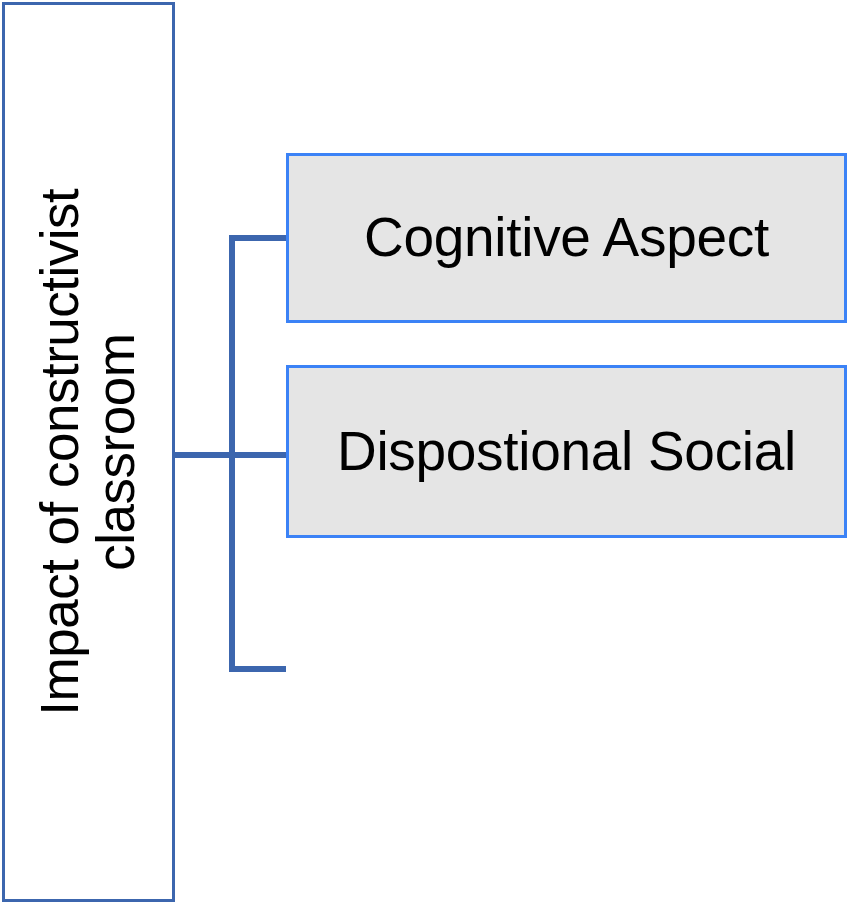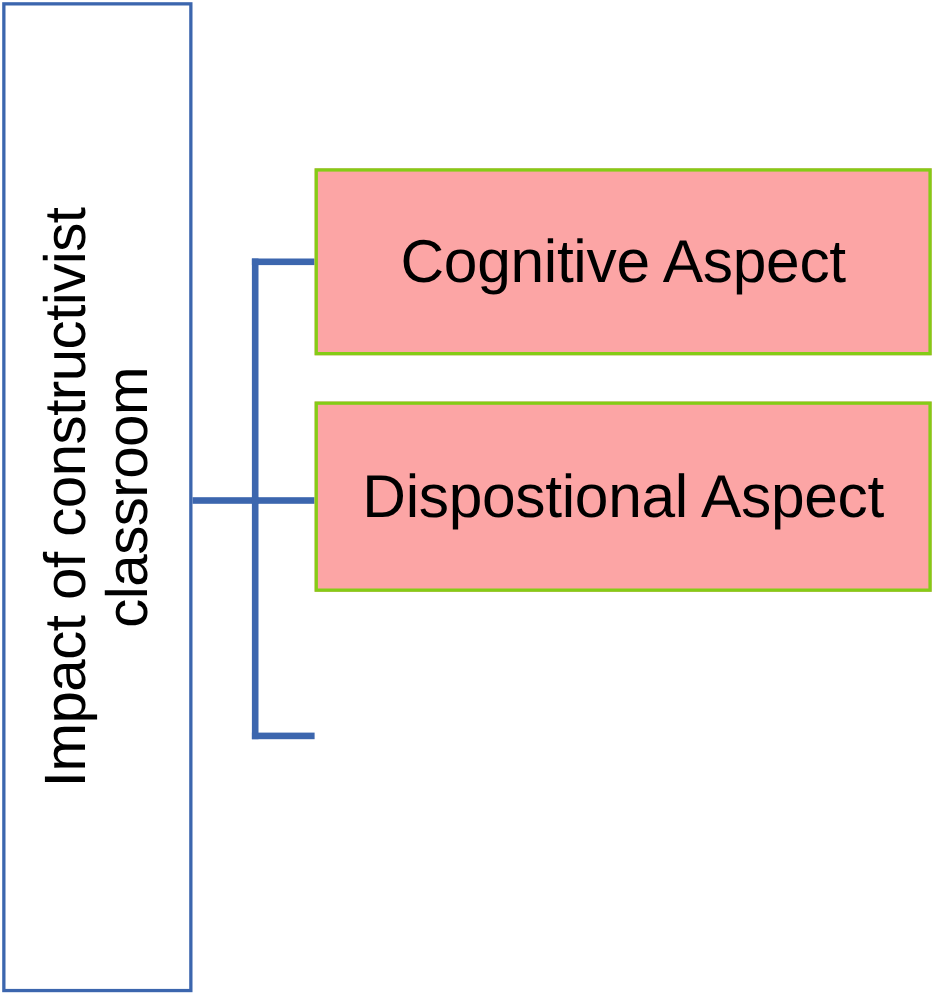--- a/index.html
+++ b/index.html
@@ -76,22 +76,22 @@
   .conn-branch-1 { top: 235px; }
   .conn-branch-2 { top: 452px; }
   .conn-branch-3 { top: 666px; }
 
   
   .leaf-box {
     position: absolute;
     left: 286px;
     width: 561px;
     box-sizing: border-box;
-    border: 3px solid #84cc16;
-    background: #fca5a5;
+    border: 3px solid #3b82f6;
+    background: #e5e5e5;
     display: flex;
     align-items: center;
     justify-content: center;
     text-align: center;
   }
   .leaf-label {
     font-size: 55px;
     line-height: 1.12;
     color: #000000;
     padding: 0 10px;
@@ -119,17 +119,17 @@
   <div class="conn conn-trunk"></div>
   <div class="conn conn-branch conn-branch-1"></div>
   <div class="conn conn-branch conn-branch-2"></div>
   <div class="conn conn-branch conn-branch-3"></div>
 
   <div class="leaf-box leaf-box-1">
     <span class="leaf-label">Cognitive Aspect</span>
   </div>
 
   <div class="leaf-box leaf-box-2">
-    <span class="leaf-label">Dispostional Aspect</span>
+    <span class="leaf-label">Dispostional Social</span>
   </div>
 
 
 </div>
 
 </body></html>

